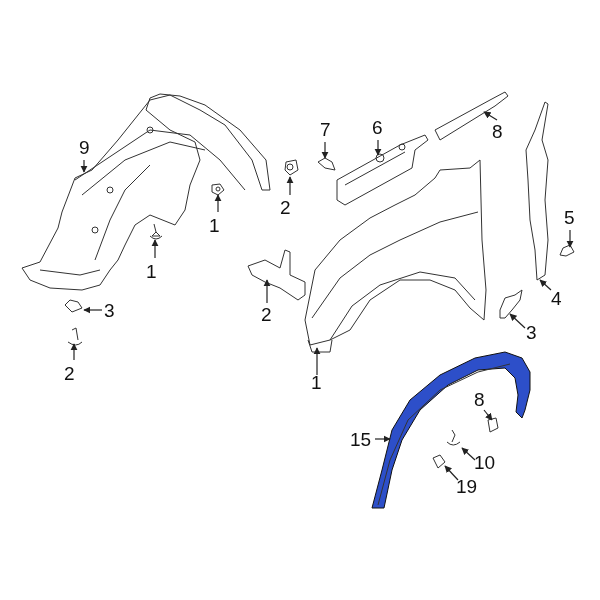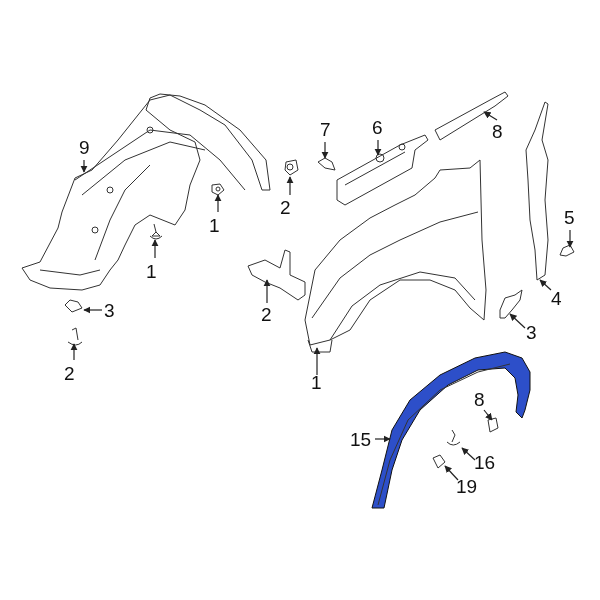--- a/index.html
+++ b/index.html
@@ -136,16 +136,16 @@
   <span class="lbl" style="left:372px;top:118px">6</span>
   <span class="lbl" style="left:320px;top:120px">7</span>
   <span class="lbl" style="left:492px;top:122px">8</span>
   <span class="lbl" style="left:79px;top:138px">9</span>
   <span class="lbl" style="left:146px;top:262px">1</span>
   <span class="lbl" style="left:209px;top:216px">1</span>
   <span class="lbl" style="left:280px;top:198px">2</span>
   <span class="lbl" style="left:64px;top:364px">2</span>
   <span class="lbl" style="left:104px;top:301px">3</span>
   <span class="lbl" style="left:350px;top:430px">15</span>
-  <span class="lbl" style="left:474px;top:453px">16</span>
+  <span class="lbl" style="left:474px;top:453px">10</span>
   <span class="lbl" style="left:474px;top:390px">8</span>
   <span class="lbl" style="left:456px;top:477px">19</span>
 </div>
 
 </body></html>

